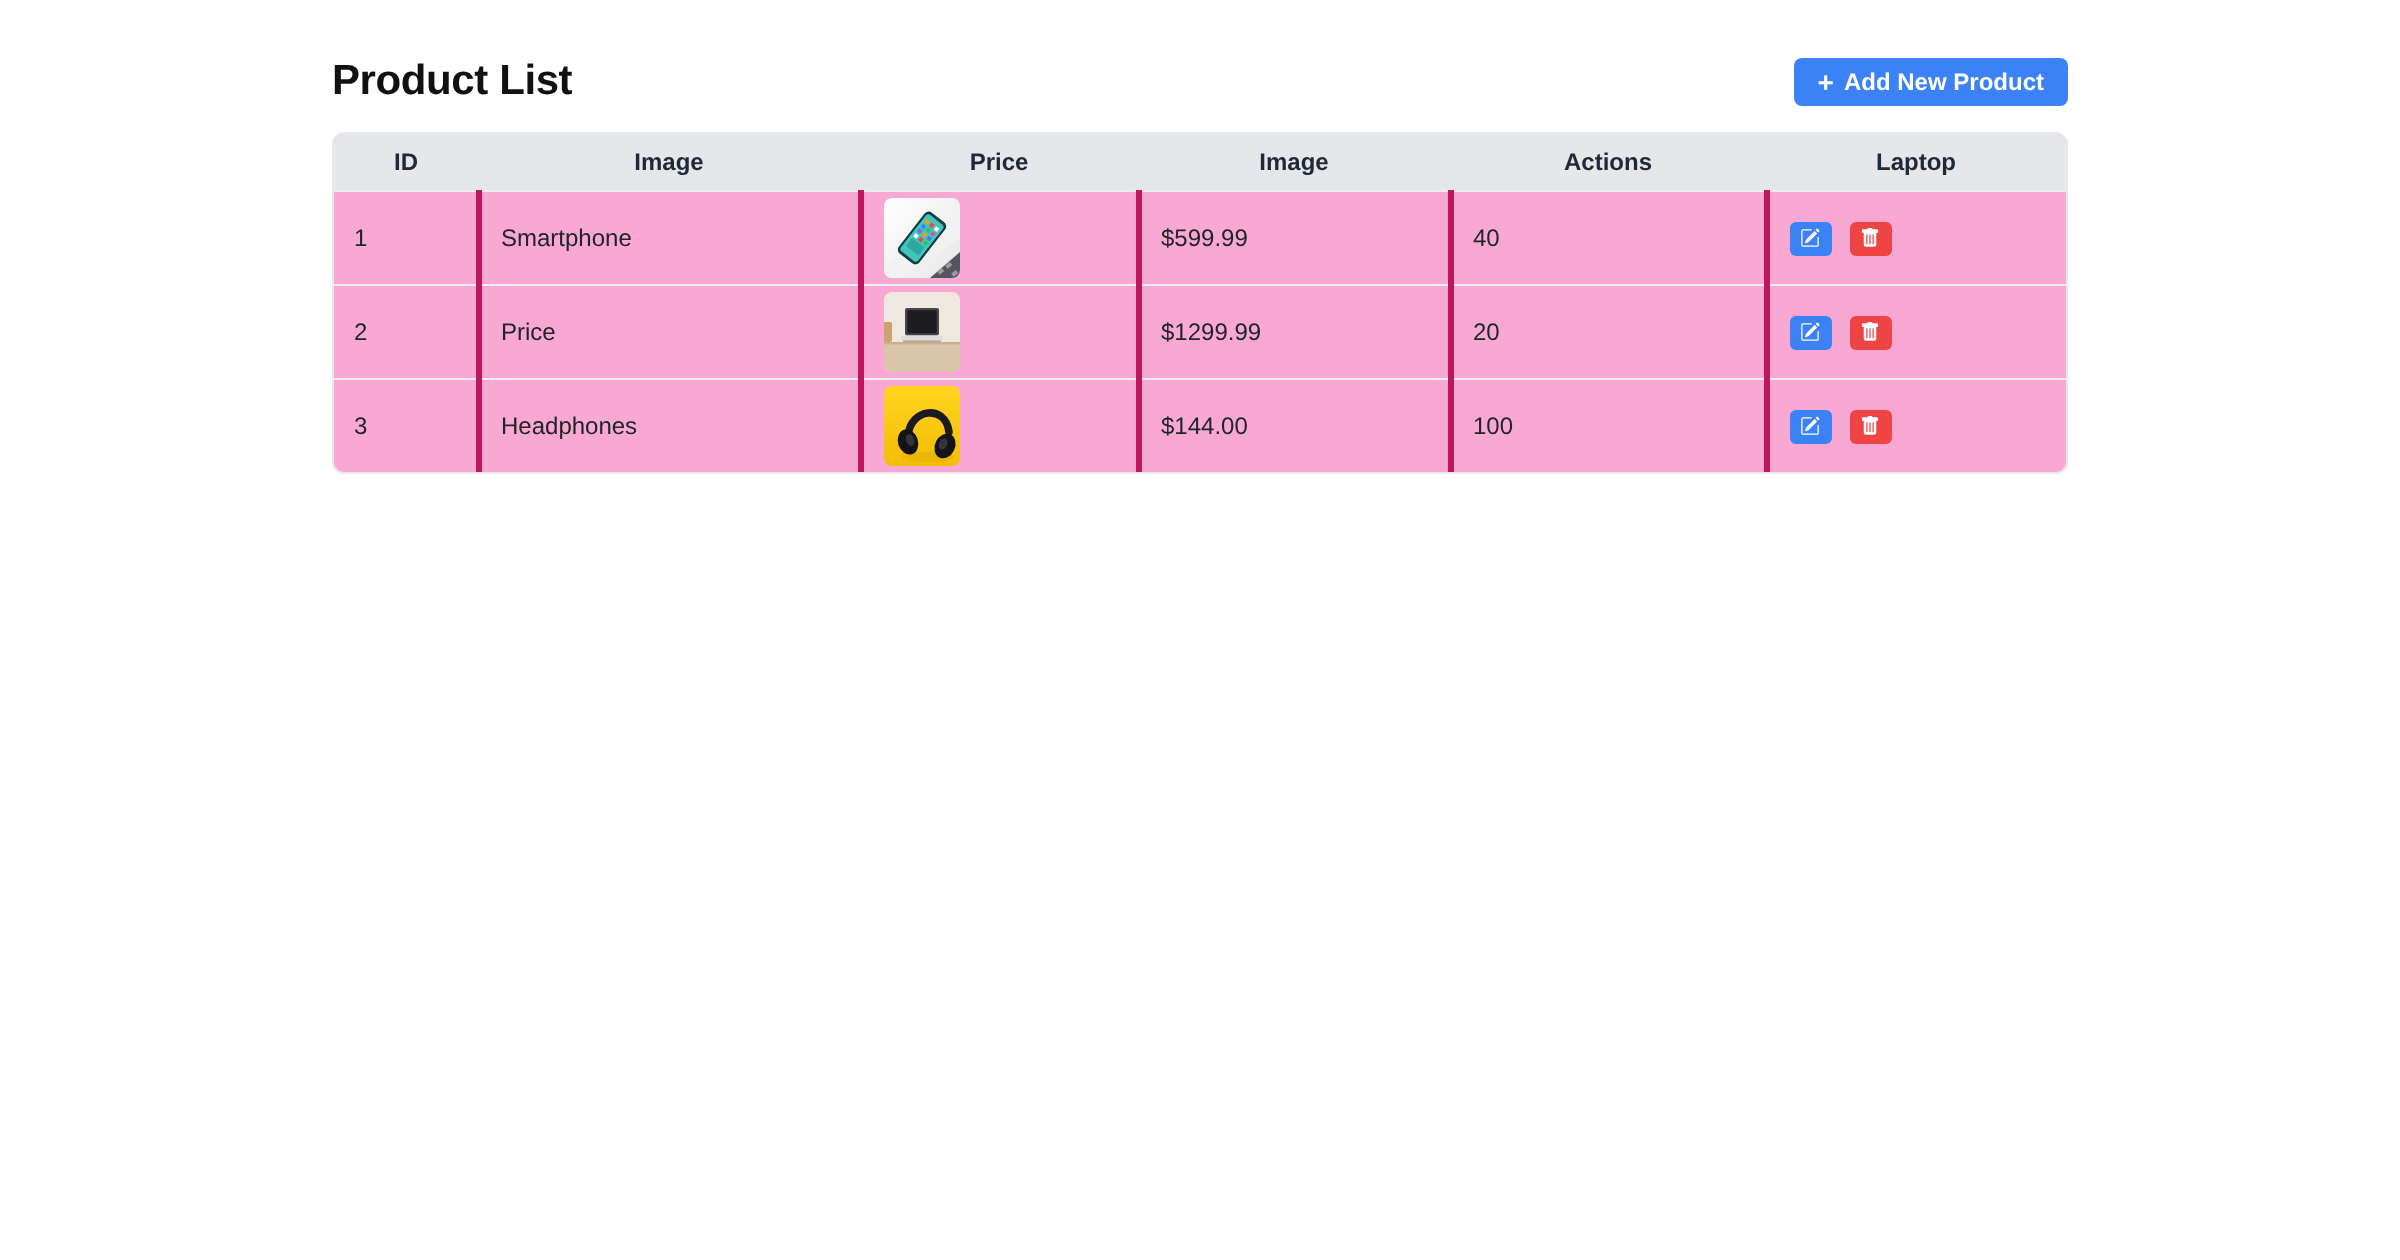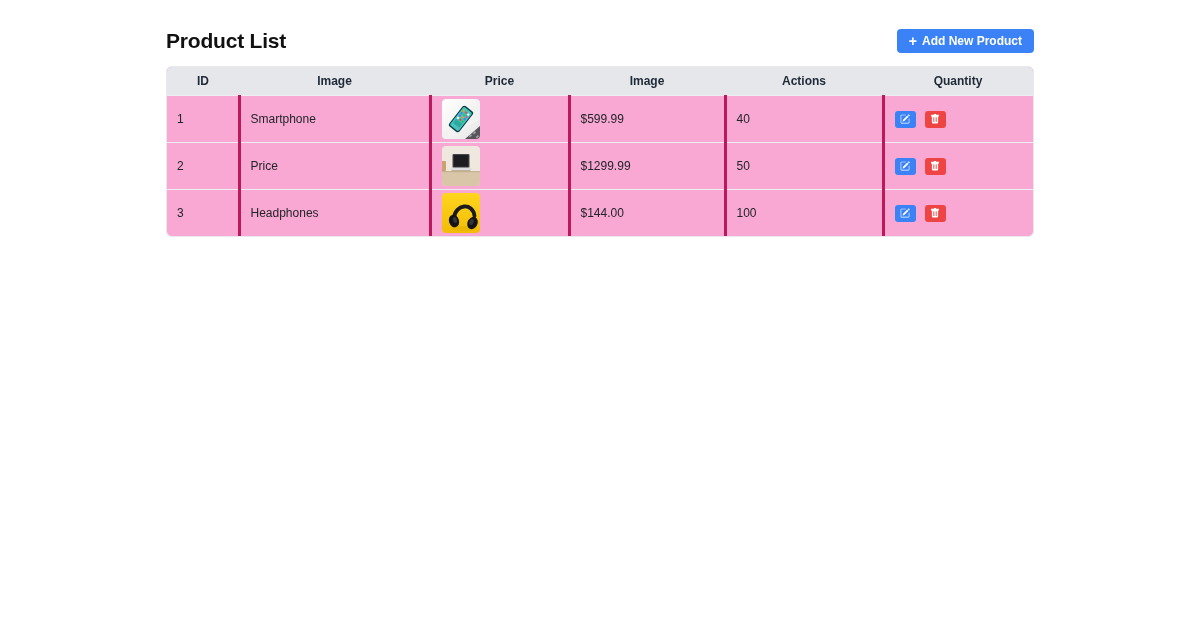--- a/index.html
+++ b/index.html
@@ -76,21 +76,21 @@
           <col style="width:158px">
           <col style="width:150px">
       </colgroup>
       <thead>
         <tr>
           <th>ID</th>
           <th>Image</th>
           <th>Price</th>
           <th>Image</th>
           <th>Actions</th>
-          <th>Quantity</th>
+          <th>Laptop</th>
         </tr>
       </thead>
       <tbody>
 
         <tr>
           <td>1</td>
           <td>Smartphone</td>
           <td>
             <svg class="thumb" viewBox="0 0 38 40" aria-hidden="true">
               <defs>
@@ -154,21 +154,21 @@
               <rect x="0" y="25" width="38" height="15" fill="#d9c6a8"></rect>
               <rect x="0" y="25" width="38" height="1.2" fill="#c6b190"></rect>
               <rect x="-1" y="15" width="5" height="10" rx="1" fill="#cba36f"></rect>
               <rect x="10.5" y="8" width="17" height="13.8" rx="1" fill="#46464c"></rect>
               <rect x="11.6" y="9.1" width="14.8" height="11.6" fill="#1c1c21"></rect>
               <rect x="8.5" y="21.8" width="21" height="2.4" rx="1.2" fill="#dddddf"></rect>
               <rect x="9.5" y="24.2" width="19" height="1" fill="#b8a88c"></rect>
             </svg>
           </td>
           <td>$1299.99</td>
-          <td>50</td>
+          <td>20</td>
           <td class="actions-cell">
             <button class="icon-btn edit">
               <svg viewBox="0 0 16 16" aria-hidden="true">
                 <path d="M15.502 1.94a.5.5 0 0 1 0 .706L14.459 3.69l-2-2L13.502.646a.5.5 0 0 1 .707 0l1.293 1.293zm-1.75 2.456-2-2L4.939 9.21a.5.5 0 0 0-.121.196l-.805 2.414a.25.25 0 0 0 .316.316l2.414-.805a.5.5 0 0 0 .196-.12l6.813-6.814z"></path>
                 <path d="M1 13.5A1.5 1.5 0 0 0 2.5 15h11a1.5 1.5 0 0 0 1.5-1.5v-6a.5.5 0 0 0-1 0v6a.5.5 0 0 1-.5.5h-11a.5.5 0 0 1-.5-.5v-11a.5.5 0 0 1 .5-.5H9a.5.5 0 0 0 0-1H2.5A1.5 1.5 0 0 0 1 2.5v11z"></path>
               </svg>
             </button>
             <button class="icon-btn delete">
               <svg viewBox="0 0 16 16" aria-hidden="true">
                 <path d="M2.5 1a1 1 0 0 0-1 1v1a1 1 0 0 0 1 1H3v9a2 2 0 0 0 2 2h6a2 2 0 0 0 2-2V4h.5a1 1 0 0 0 1-1V2a1 1 0 0 0-1-1H10a1 1 0 0 0-1-1H7a1 1 0 0 0-1 1H2.5zm3 4a.5.5 0 0 1 .5.5v7a.5.5 0 0 1-1 0v-7a.5.5 0 0 1 .5-.5zM8 5a.5.5 0 0 1 .5.5v7a.5.5 0 0 1-1 0v-7A.5.5 0 0 1 8 5zm3 .5v7a.5.5 0 0 1-1 0v-7a.5.5 0 0 1 1 0z"></path>

